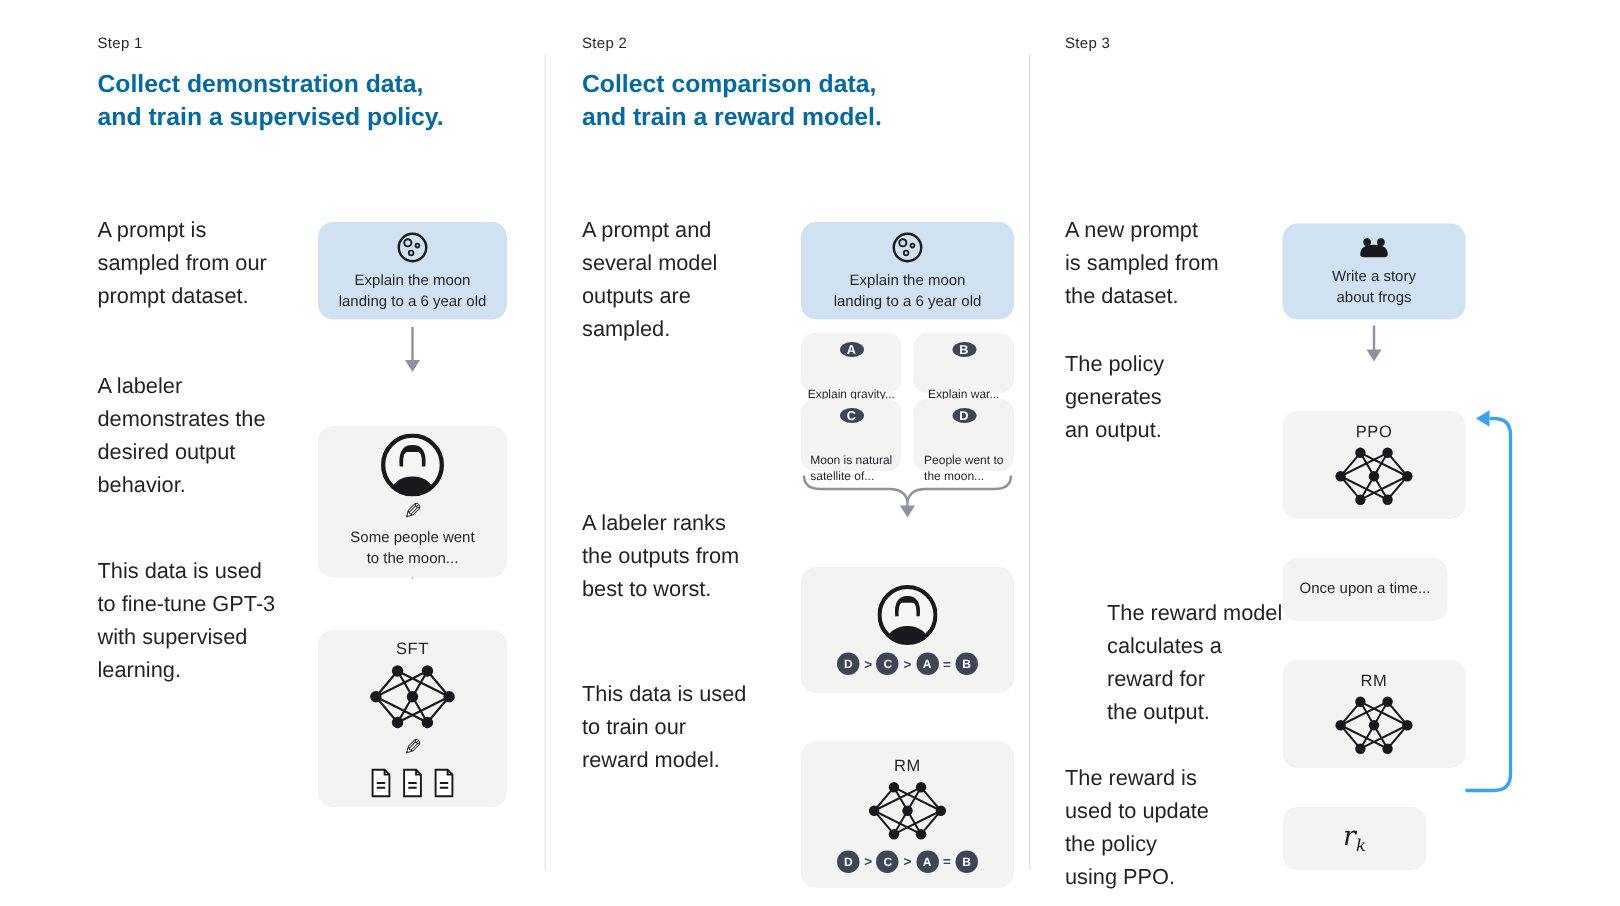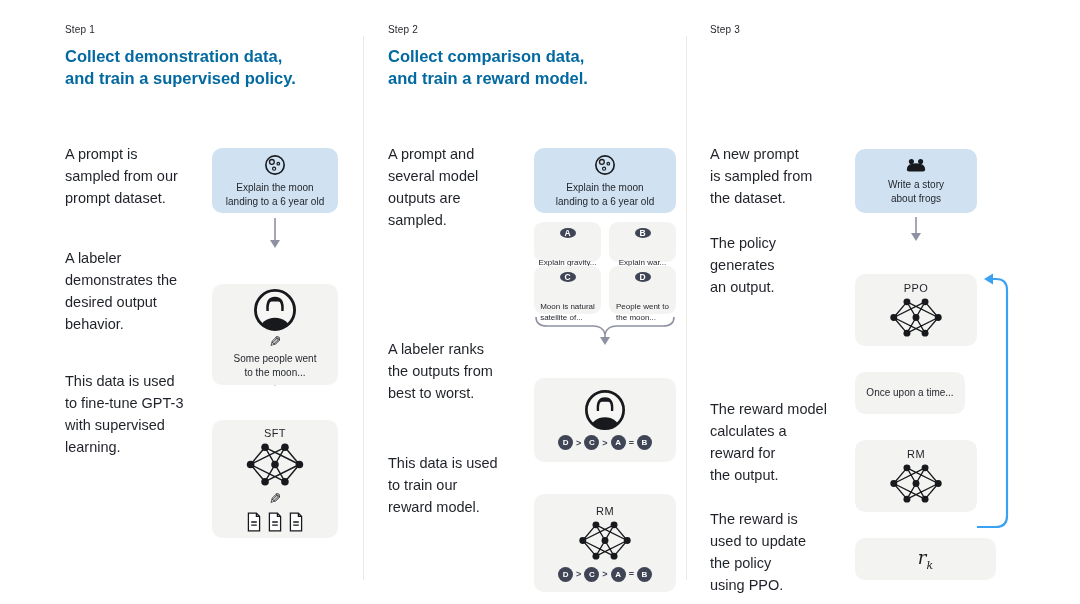--- a/index.html
+++ b/index.html
@@ -246,21 +246,21 @@
     </div>
   </div>
 
   <div class="step-label" style="left:710px;top:24px">Step 3</div>
   <div class="ann" style="left:710px;top:143px;width:165px">A new prompt
 is sampled from
 the dataset.</div>
   <div class="ann" style="left:710px;top:232px;width:165px">The policy
 generates
 an output.</div>
-  <div class="ann" style="left:710px;top:398px;width:165px">The reward model
+  <div class="ann" style="left:738px;top:398px;width:165px">The reward model
 calculates a
 reward for
 the output.</div>
   <div class="ann" style="left:710px;top:508px;width:165px">The reward is
 used to update
 the policy
 using PPO.</div>
 
   <div class="box blue" style="left:855px;top:149px;width:122px;height:64px;padding-top:2px">
     <svg width="22" height="15" viewBox="0 0 24 16" class="icon-gap">
@@ -307,17 +307,17 @@
           <circle cx="45" cy="7" r="4.2"></circle>
         <circle cx="7" cy="26" r="4.2"></circle>
           <circle cx="34" cy="26" r="4.2"></circle>
           <circle cx="61" cy="26" r="4.2"></circle>
         <circle cx="23" cy="45" r="4.2"></circle>
           <circle cx="45" cy="45" r="4.2"></circle>
       </g>
     </svg>
   </div>
 
-  <div class="box gray" style="left:855px;top:506px;width:141px;height:42px">
+  <div class="box gray" style="left:855px;top:506px;width:96px;height:42px">
     <span class="reward"><span>r</span><sub>k</sub></span>
   </div>
 
 </div>
 
 </body></html>

